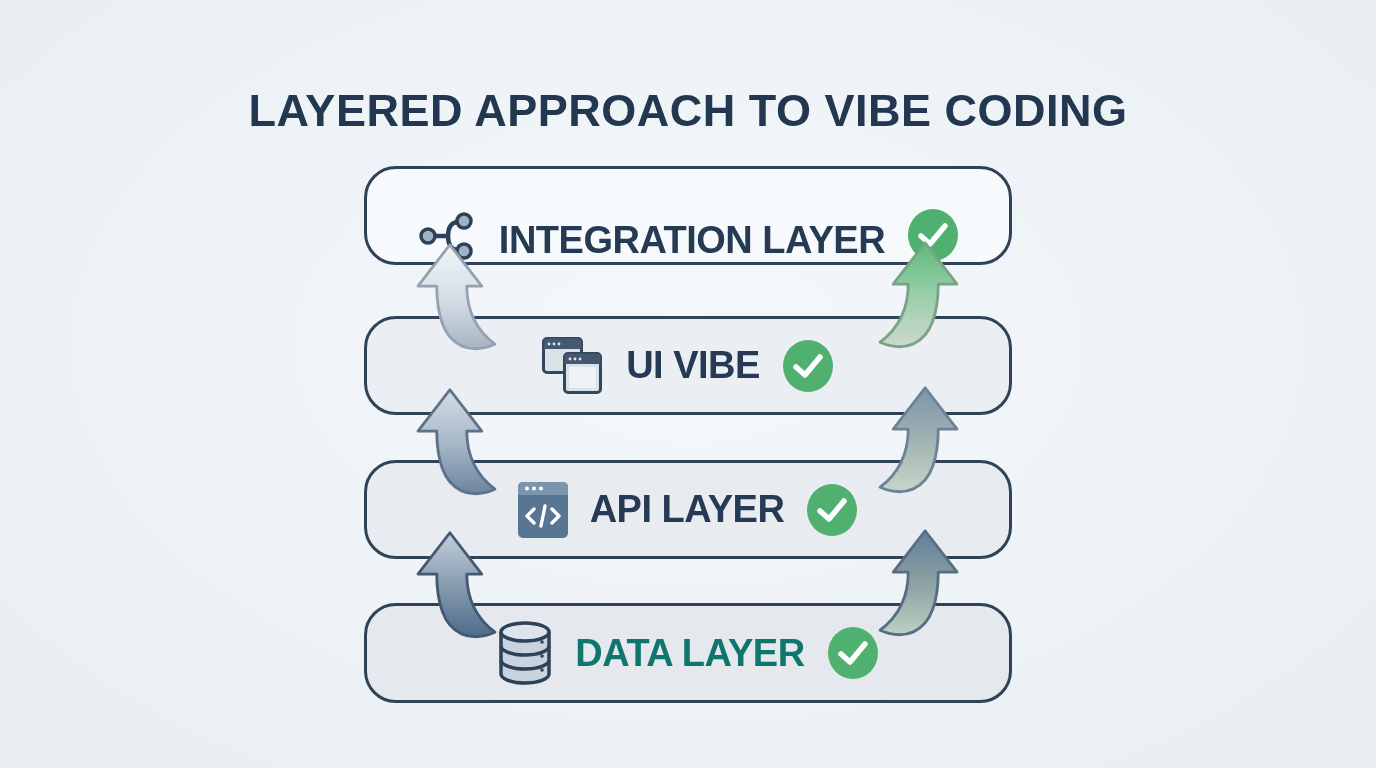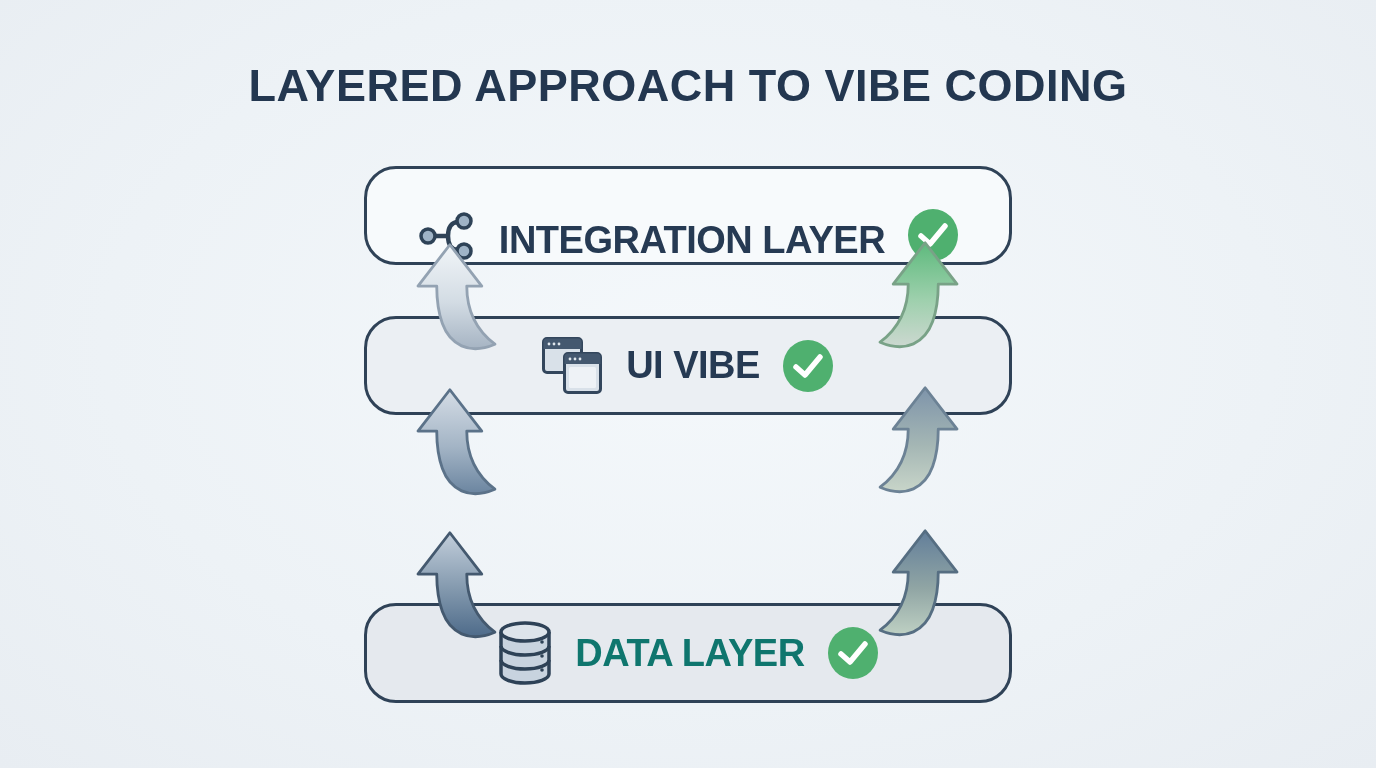--- a/index.html
+++ b/index.html
@@ -51,21 +51,21 @@
   .arrow{
     position:absolute;
     z-index:2;
   }
 </style>
 </head>
 <body style="background: rgb(237, 241, 246);">
 
 <div class="stage">
 
-  <h1 class="title" style="color: rgb(35, 55, 80);">LAYERED APPROACH TO VIBE CODING</h1>
+  <h1 class="title" style="color: rgb(35, 55, 80); margin-top: 25px;">LAYERED APPROACH TO VIBE CODING</h1>
 
   <div class="layer-box" style="top: 166px; height: 99px; background: rgb(247, 250, 252); border-color: rgb(47, 66, 87); align-items: flex-end;">
     <span class="icon-wrap">
       <svg width="60" height="52" viewBox="0 0 60 52">
         <path d="M18 26 H31 M31 26 C31 17 35 12 41 12 M31 26 C31 35 35 40 41 40" fill="none" stroke="#2e4257" stroke-width="4.5" stroke-linecap="round"></path>
         <circle cx="11" cy="26" r="7" fill="#9fb3c6" stroke="#2e4257" stroke-width="3.5"></circle>
         <circle cx="47" cy="11" r="7" fill="#9fb3c6" stroke="#2e4257" stroke-width="3.5"></circle>
         <circle cx="47" cy="41" r="7" fill="#9fb3c6" stroke="#2e4257" stroke-width="3.5"></circle>
       </svg>
     </span>
@@ -100,20 +100,41 @@
     </span>
     <span class="layer-label" style="color: rgb(38, 58, 83);">UI VIBE</span>
     <span class="check-wrap">
       <svg width="52" height="54" viewBox="0 0 52 54">
         <ellipse class="check-bg" cx="26" cy="27" rx="25" ry="26" fill="#4fb06f"></ellipse>
         <path d="M14 28 L23 36 L38 18" fill="none" stroke="#ffffff" stroke-width="5.5" stroke-linecap="round" stroke-linejoin="round"></path>
       </svg>
     </span>
   </div>
 
+  <div class="layer-box" style="top: 460px; height: 99px; background: rgb(232, 236, 241); border-color: rgb(47, 66, 87);">
+    <span class="icon-wrap">
+      <svg width="50" height="56" viewBox="0 0 50 56">
+        <rect x="0" y="0" width="50" height="56" rx="5" fill="#587592"></rect>
+        <path d="M0 5 a5 5 0 0 1 5 -5 h40 a5 5 0 0 1 5 5 v8 h-50 Z" fill="#7b95ad"></path>
+        <circle cx="9" cy="6.5" r="2" fill="#ffffff"></circle>
+          <circle cx="16" cy="6.5" r="2" fill="#ffffff"></circle>
+          <circle cx="23" cy="6.5" r="2" fill="#ffffff"></circle>
+        <path d="M16 27 L9 34 L16 41" fill="none" stroke="#ffffff" stroke-width="3.4" stroke-linecap="round" stroke-linejoin="round"></path>
+        <path d="M34 27 L41 34 L34 41" fill="none" stroke="#ffffff" stroke-width="3.4" stroke-linecap="round" stroke-linejoin="round"></path>
+        <path d="M27 24 L23 44" fill="none" stroke="#ffffff" stroke-width="3.4" stroke-linecap="round"></path>
+      </svg>
+    </span>
+    <span class="layer-label" style="color: rgb(38, 58, 83);">API LAYER</span>
+    <span class="check-wrap">
+      <svg width="52" height="54" viewBox="0 0 52 54">
+        <ellipse class="check-bg" cx="26" cy="27" rx="25" ry="26" fill="#4fb06f"></ellipse>
+        <path d="M14 28 L23 36 L38 18" fill="none" stroke="#ffffff" stroke-width="5.5" stroke-linecap="round" stroke-linejoin="round"></path>
+      </svg>
+    </span>
+  </div>
 
   <div class="layer-box" style="top: 603px; height: 100px; background: rgb(229, 233, 238); border-color: rgb(47, 66, 87);">
     <span class="icon-wrap">
       <svg width="56" height="66" viewBox="0 0 56 66">
         <path d="M4 12 V54 A24 9 0 0 0 52 54 V12" fill="#c8d3df" stroke="#2e4257" stroke-width="3.5"></path>
         <ellipse cx="28" cy="12" rx="24" ry="9" fill="#dde4eb" stroke="#2e4257" stroke-width="3.5"></ellipse>
         <path d="M4 26 A24 9 0 0 0 52 26" fill="none" stroke="#2e4257" stroke-width="3.5"></path>
         <path d="M4 40 A24 9 0 0 0 52 40" fill="none" stroke="#2e4257" stroke-width="3.5"></path>
         <circle cx="45" cy="22" r="1.8" fill="#2e4257"></circle>
         <circle cx="45" cy="36" r="1.8" fill="#2e4257"></circle>

